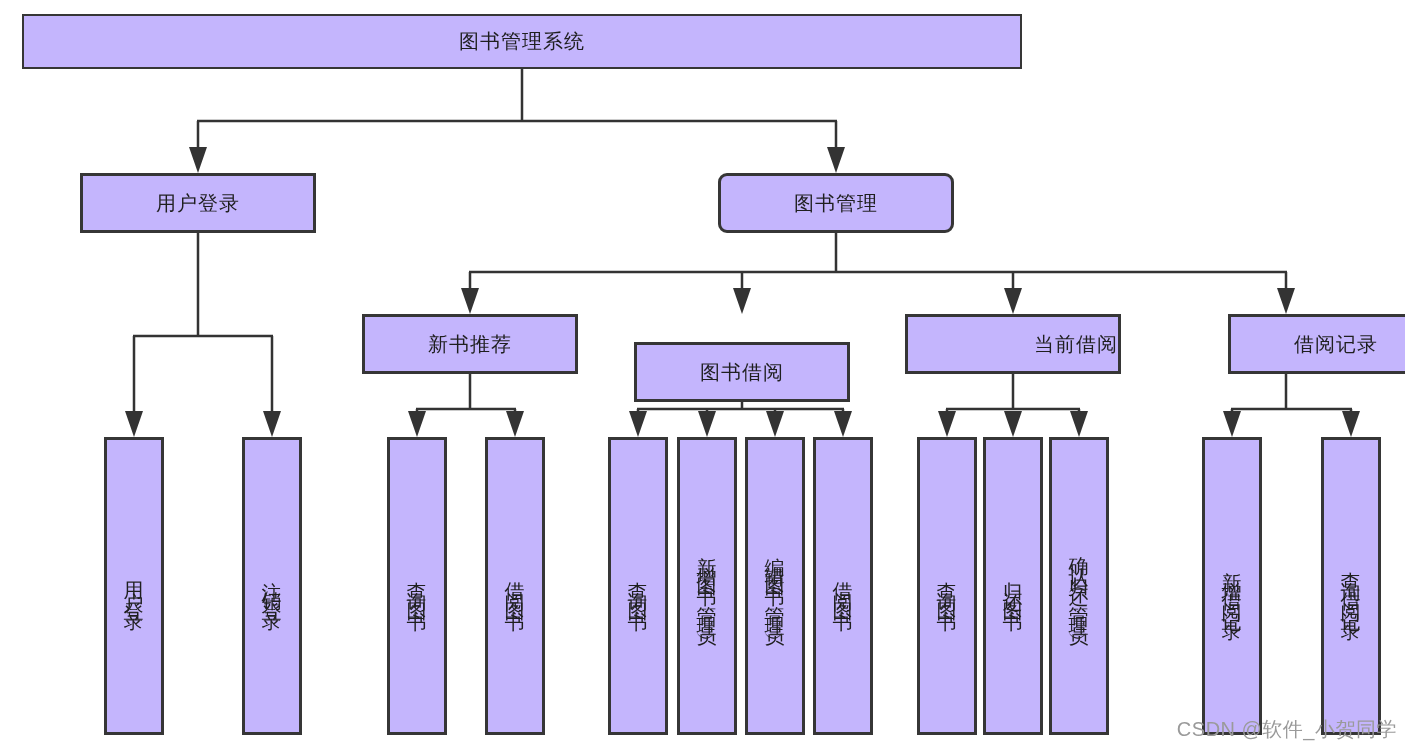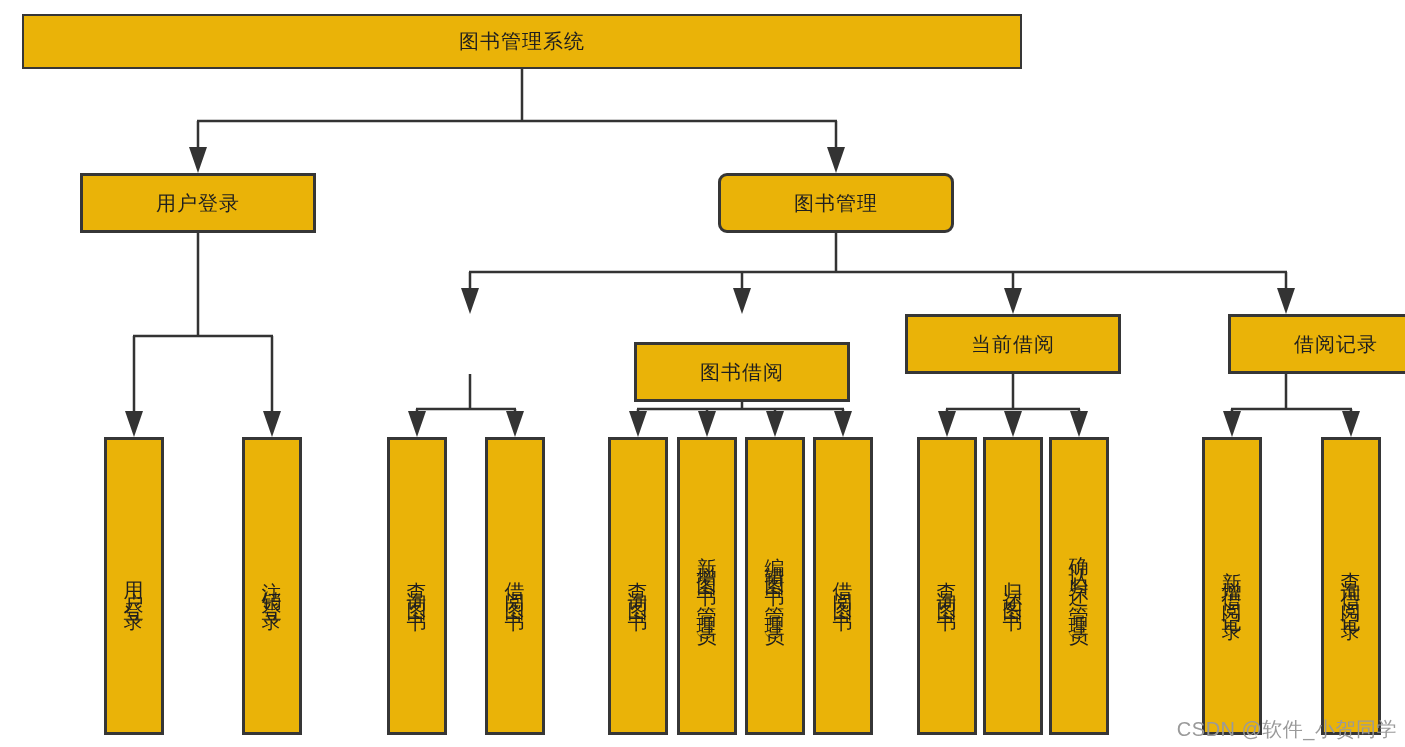--- a/index.html
+++ b/index.html
@@ -19,21 +19,21 @@
     position: absolute;
     left: 0;
     top: 0;
     width: 1405px;
     height: 747px;
     pointer-events: none;
   }
   .box {
     position: absolute;
     box-sizing: border-box;
-    background: #eab308;
+    background: #c4b5fd;
     border: 3px solid #363636;
     display: flex;
     align-items: center;
     justify-content: center;
     color: #1f1f1f;
   }
   .box.root { border-width: 2px; }
   .hlabel {
     font-size: 20px;
     letter-spacing: 1px;
@@ -122,24 +122,27 @@
     <span class="hlabel">图书管理系统</span>
   </div>
 
   <div class="box" style="left:80px; top:173px; width:236px; height:60px;">
     <span class="hlabel">用户登录</span>
   </div>
   <div class="box" style="left:718px; top:173px; width:236px; height:60px;border-radius:9px;">
     <span class="hlabel">图书管理</span>
   </div>
 
+  <div class="box" style="left:362px; top:314px; width:216px; height:60px;">
+    <span class="hlabel">新书推荐</span>
+  </div>
   <div class="box" style="left:634px; top:314px; width:216px; height:60px;margin-top:28px;">
     <span class="hlabel">图书借阅</span>
   </div>
-  <div class="box" style="left:905px; top:314px; width:216px; height:60px;">
+  <div class="box" style="left:905px; top:314px; width:216px; height:60px;justify-content:flex-end;">
     <span class="hlabel">当前借阅</span>
   </div>
   <div class="box" style="left:1228px; top:314px; width:216px; height:60px;">
     <span class="hlabel">借阅记录</span>
   </div>
 
   <div class="box leaf" style="left:104px; top:437px; width:60px; height:298px;">
     <span class="vlabel">用户登录</span>
   </div>
   <div class="box leaf" style="left:242px; top:437px; width:60px; height:298px;">

